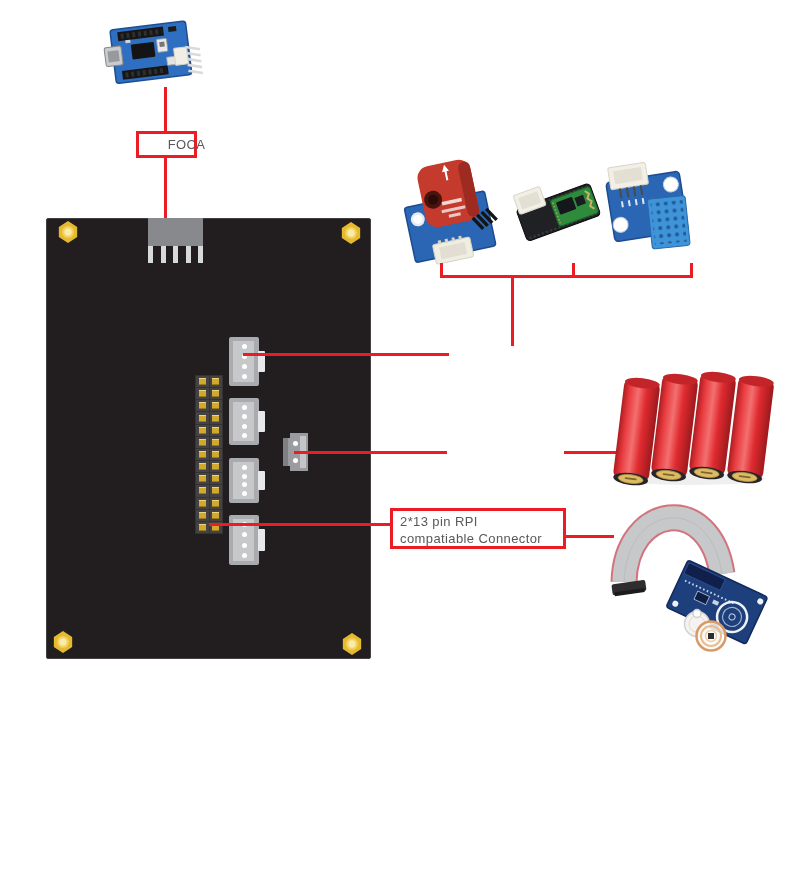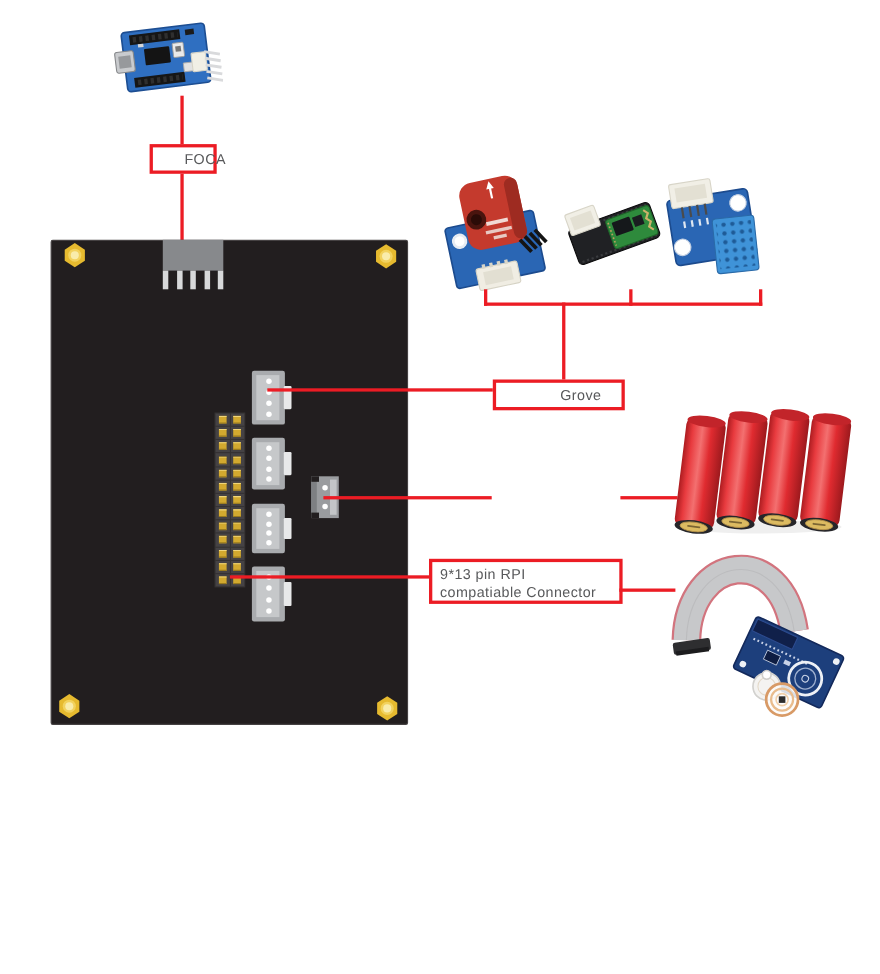--- a/index.html
+++ b/index.html
@@ -314,30 +314,27 @@
     </g>
   </svg>
 
   <div class="rline" style="left:440px;top:263px;width:3px;height:15px"></div>
   <div class="rline" style="left:572px;top:263px;width:3px;height:15px"></div>
   <div class="rline" style="left:690px;top:263px;width:3px;height:15px"></div>
   <div class="rline" style="left:440px;top:275px;width:253px;height:3px"></div>
   <div class="rline" style="left:511px;top:275px;width:3px;height:71px"></div>
 
   <div class="rline" style="left:243px;top:353px;width:206px;height:3px"></div>
-  <div class="lbox" style="left:448px;top:345px;width:120px;height:28px">
-    <span>Grove</span>
-  </div>
 
   <div class="rline" style="left:294px;top:451px;width:153px;height:3px"></div>
   <div class="rline" style="left:564px;top:451px;width:52px;height:3px"></div>
 
   <div class="rline" style="left:209px;top:523px;width:182px;height:3px"></div>
   <div class="lbox lefttext" style="left:390px;top:508px;width:176px;height:41px">
-    <span>9*13 pin RPI compatiable Connector</span>
+    <span>2*13 pin RPI compatiable Connector</span>
   </div>
   <div class="rline" style="left:563px;top:535px;width:51px;height:3px"></div>
 
   <svg class="abs" style="left:603px;top:366px" width="172" height="122" viewBox="0 0 172 122">
     <defs>
       <linearGradient id="batg" x1="0" y1="0" x2="1" y2="0">
         <stop offset="0" stop-color="#ad1c20"></stop>
           <stop offset="0.18" stop-color="#e83a3e"></stop>
         <stop offset="0.42" stop-color="#f37070"></stop>
           <stop offset="0.65" stop-color="#e02b30"></stop>

